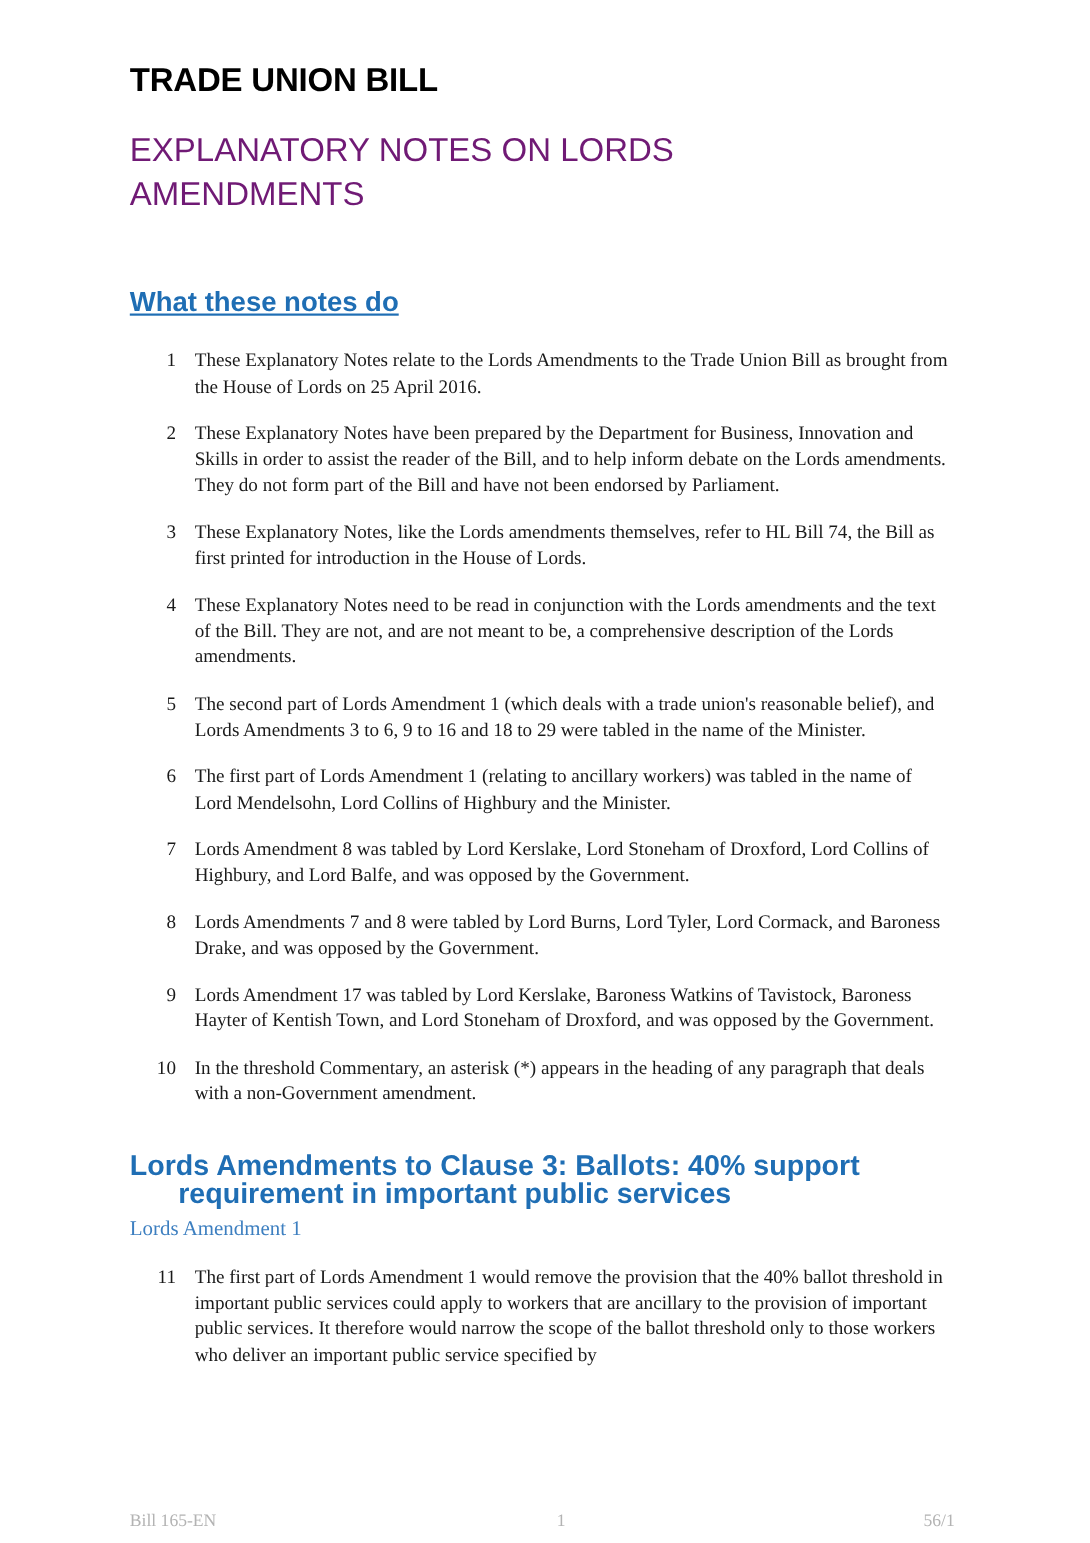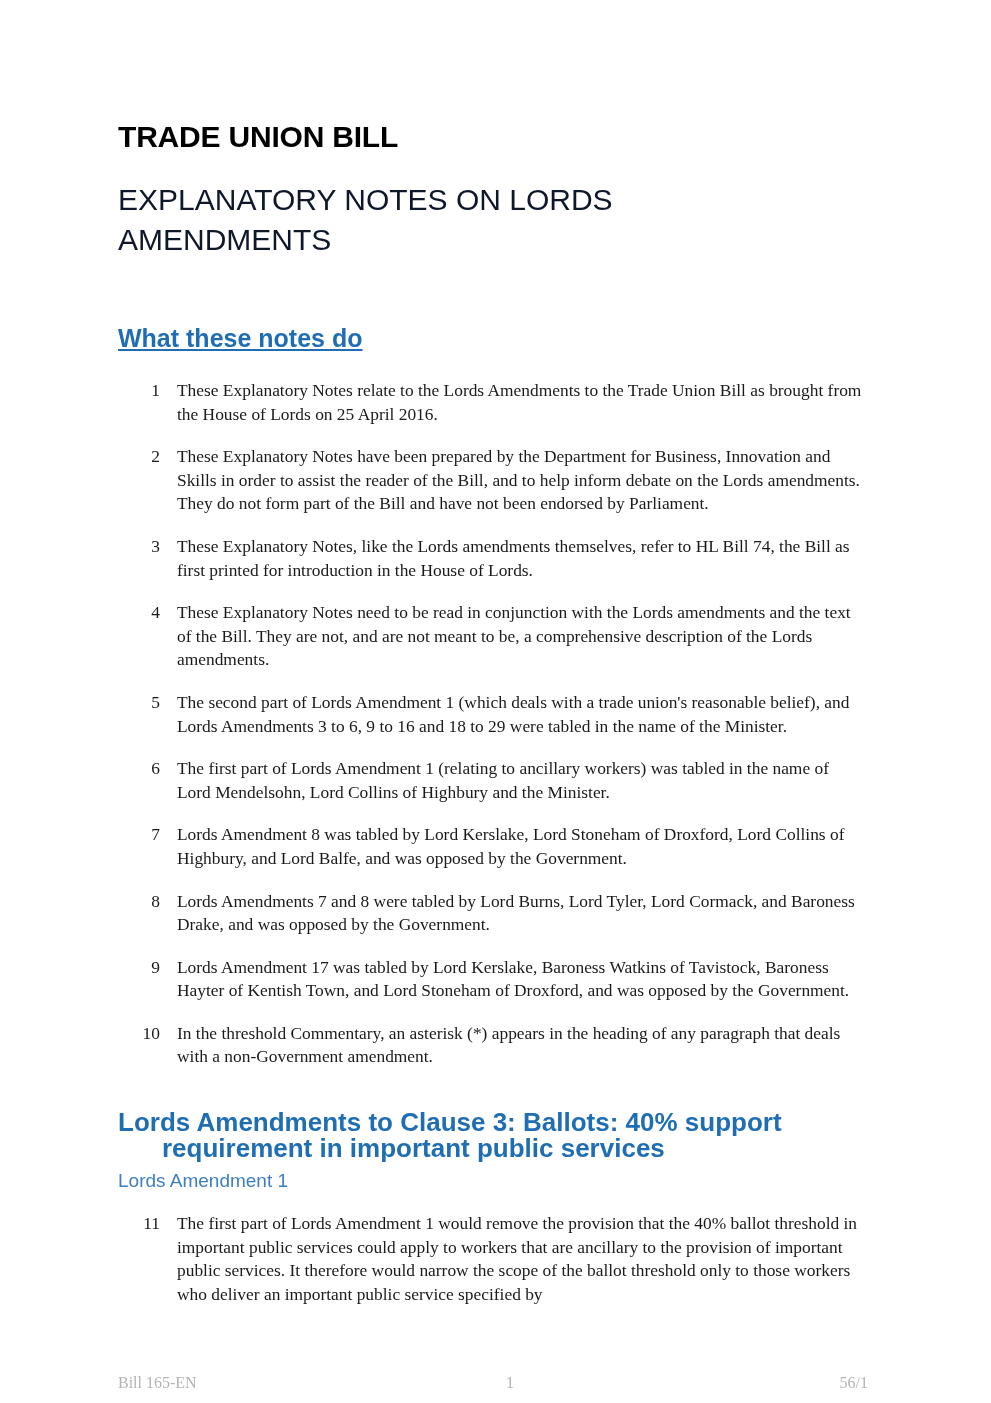--- a/index.html
+++ b/index.html
@@ -34,32 +34,32 @@
   }
 
   
   .doc-title {
     font-family: "Liberation Sans", sans-serif;
     font-weight: bold;
     font-size: 30px;
     line-height: 36px;
     letter-spacing: -0.2px;
     margin: 0;
-    padding-top: 119px;
+    padding-top: 56px;
     color: #000;
   }
 
   .doc-subtitle {
     font-family: "Liberation Sans", sans-serif;
     font-weight: normal;
     font-size: 30px;
     line-height: 40px;
     margin: 0;
     padding-top: 25px;
-    color: #0f172a;
+    color: #701a75;
     max-width: 650px;
   }
 
   
   .h-blue-1 {
     font-family: "Liberation Sans", sans-serif;
     font-weight: bold;
     font-size: 25px;
     line-height: 30px;
     color: #1f6eb4;
@@ -75,21 +75,21 @@
     line-height: 26px;
     color: #1f6eb4;
     margin: 0;
     padding-top: 40px;
     padding-left: 44px;
     text-indent: -44px;
     width: 755px;
   }
 
   .h-blue-3 {
-    font-family: Liberation Sans, sans-serif;
+    font-family: Liberation Serif, serif;
     font-weight: normal;
     font-size: 19px;
     line-height: 24px;
     color: #3d7fc0;
     margin: 0;
     padding-top: 8px;
   }
 
   
   .para-list {

